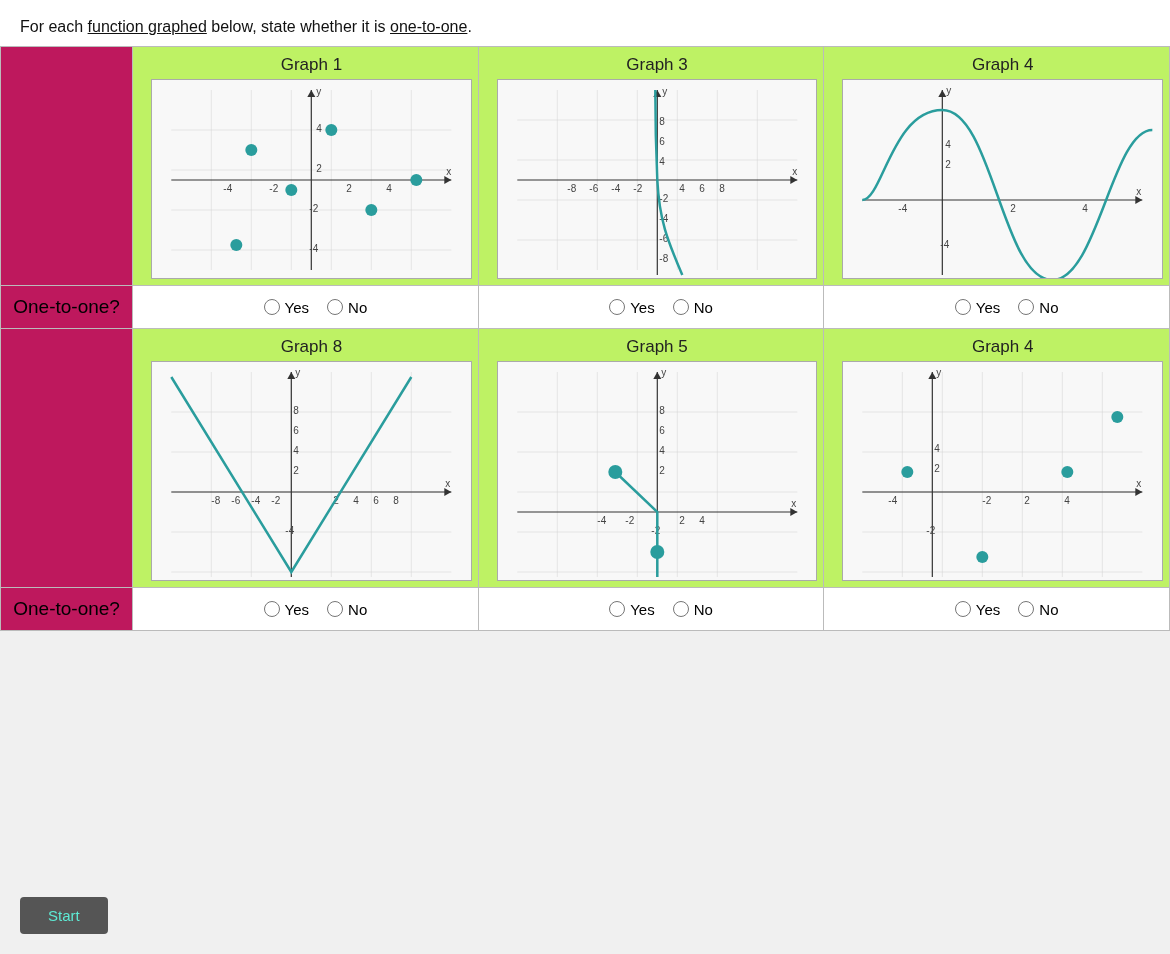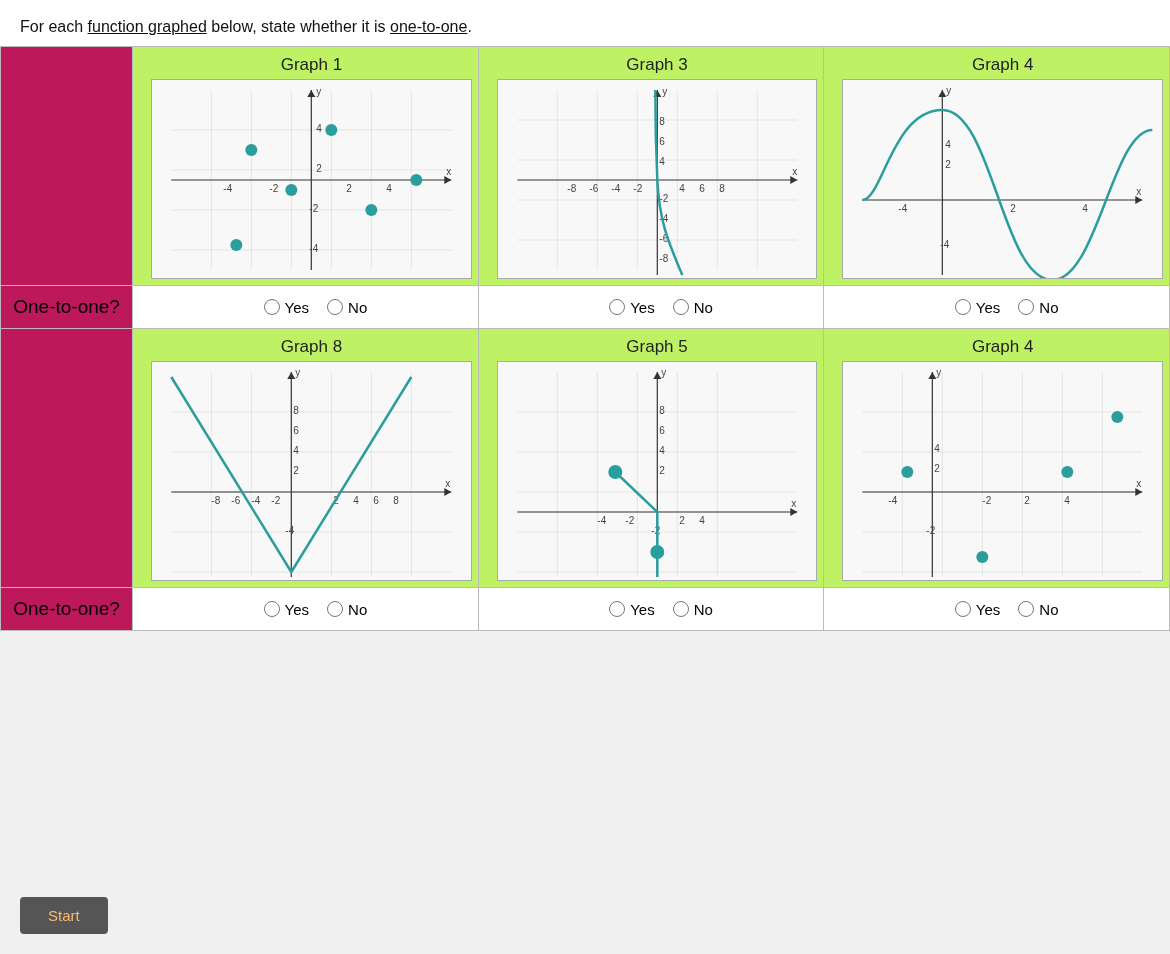--- a/index.html
+++ b/index.html
@@ -75,21 +75,21 @@
       width: 16px;
       height: 16px;
       accent-color: #555;
     }
 
     .start-btn {
       position: fixed;
       bottom: 20px;
       left: 20px;
       background: #555;
-      color: #fdba74;
+      color: #5eead4;
       border: none;
       padding: 10px 28px;
       font-size: 15px;
       border-radius: 4px;
       cursor: pointer;
     }
 
     svg text { font-size: 10px; fill: #444; }
     svg .axis { stroke: #333; stroke-width: 1.2; }
     svg .grid { stroke: #d0d0d0; stroke-width: 0.5; }

